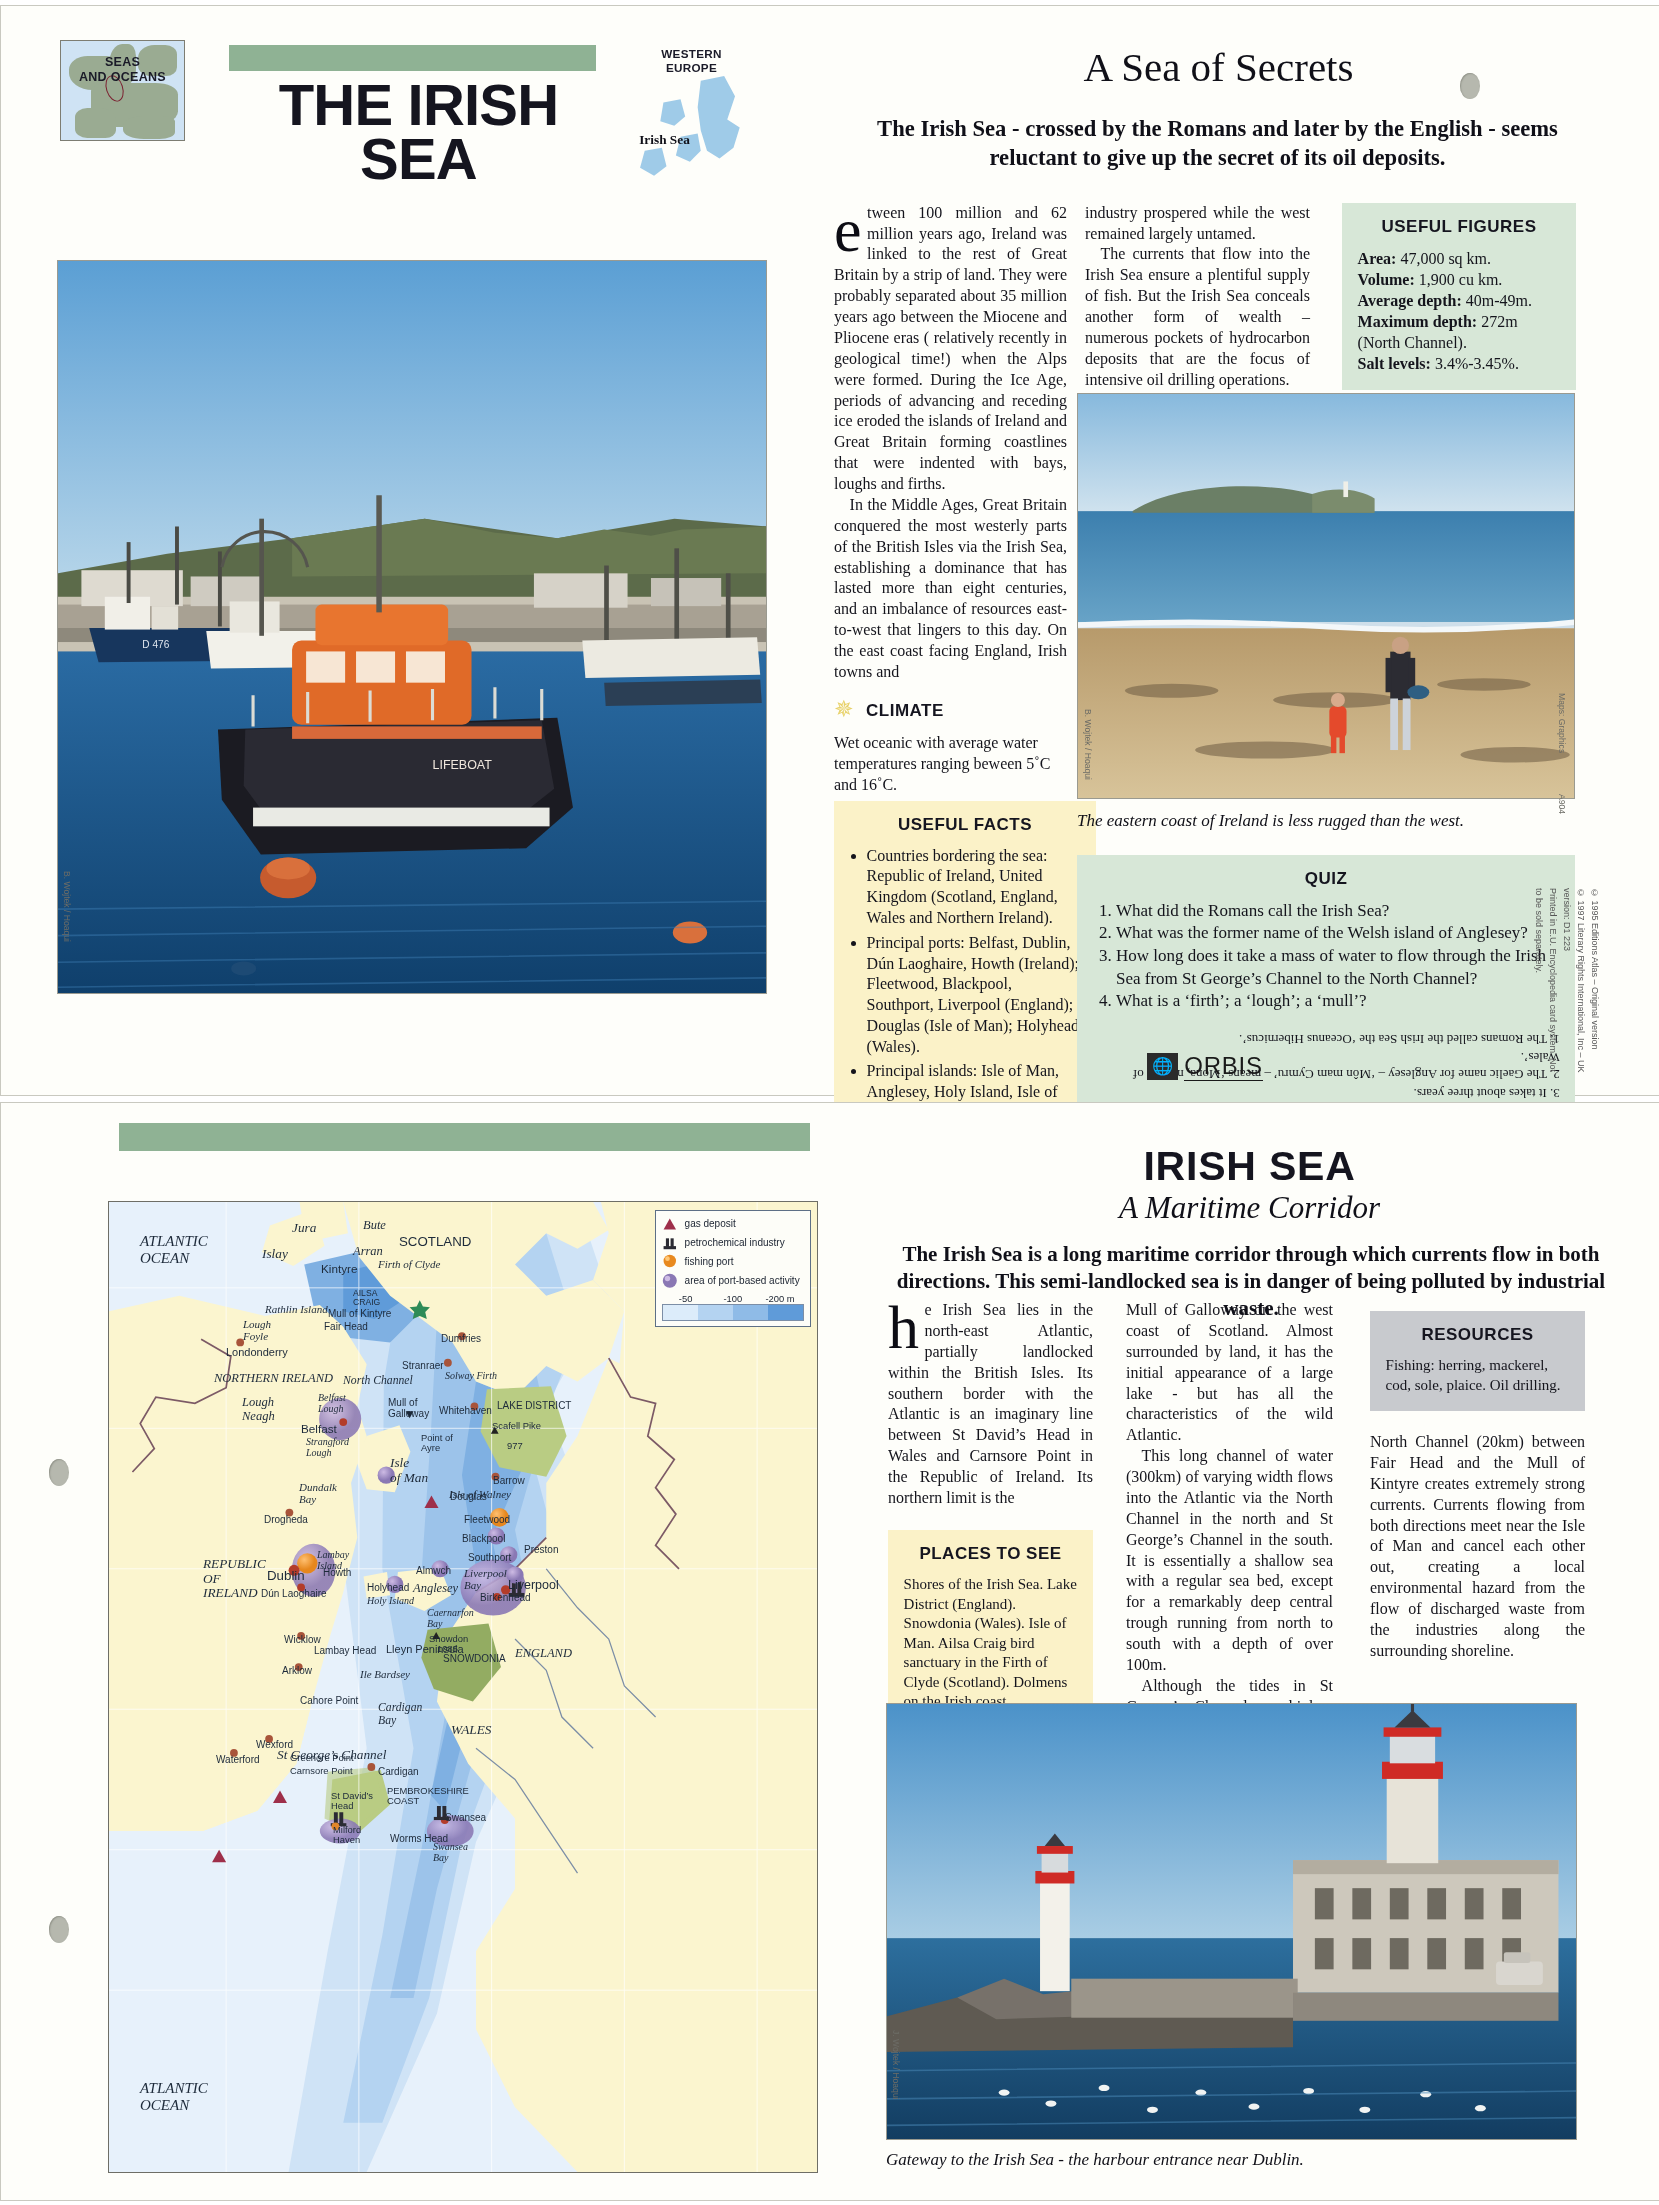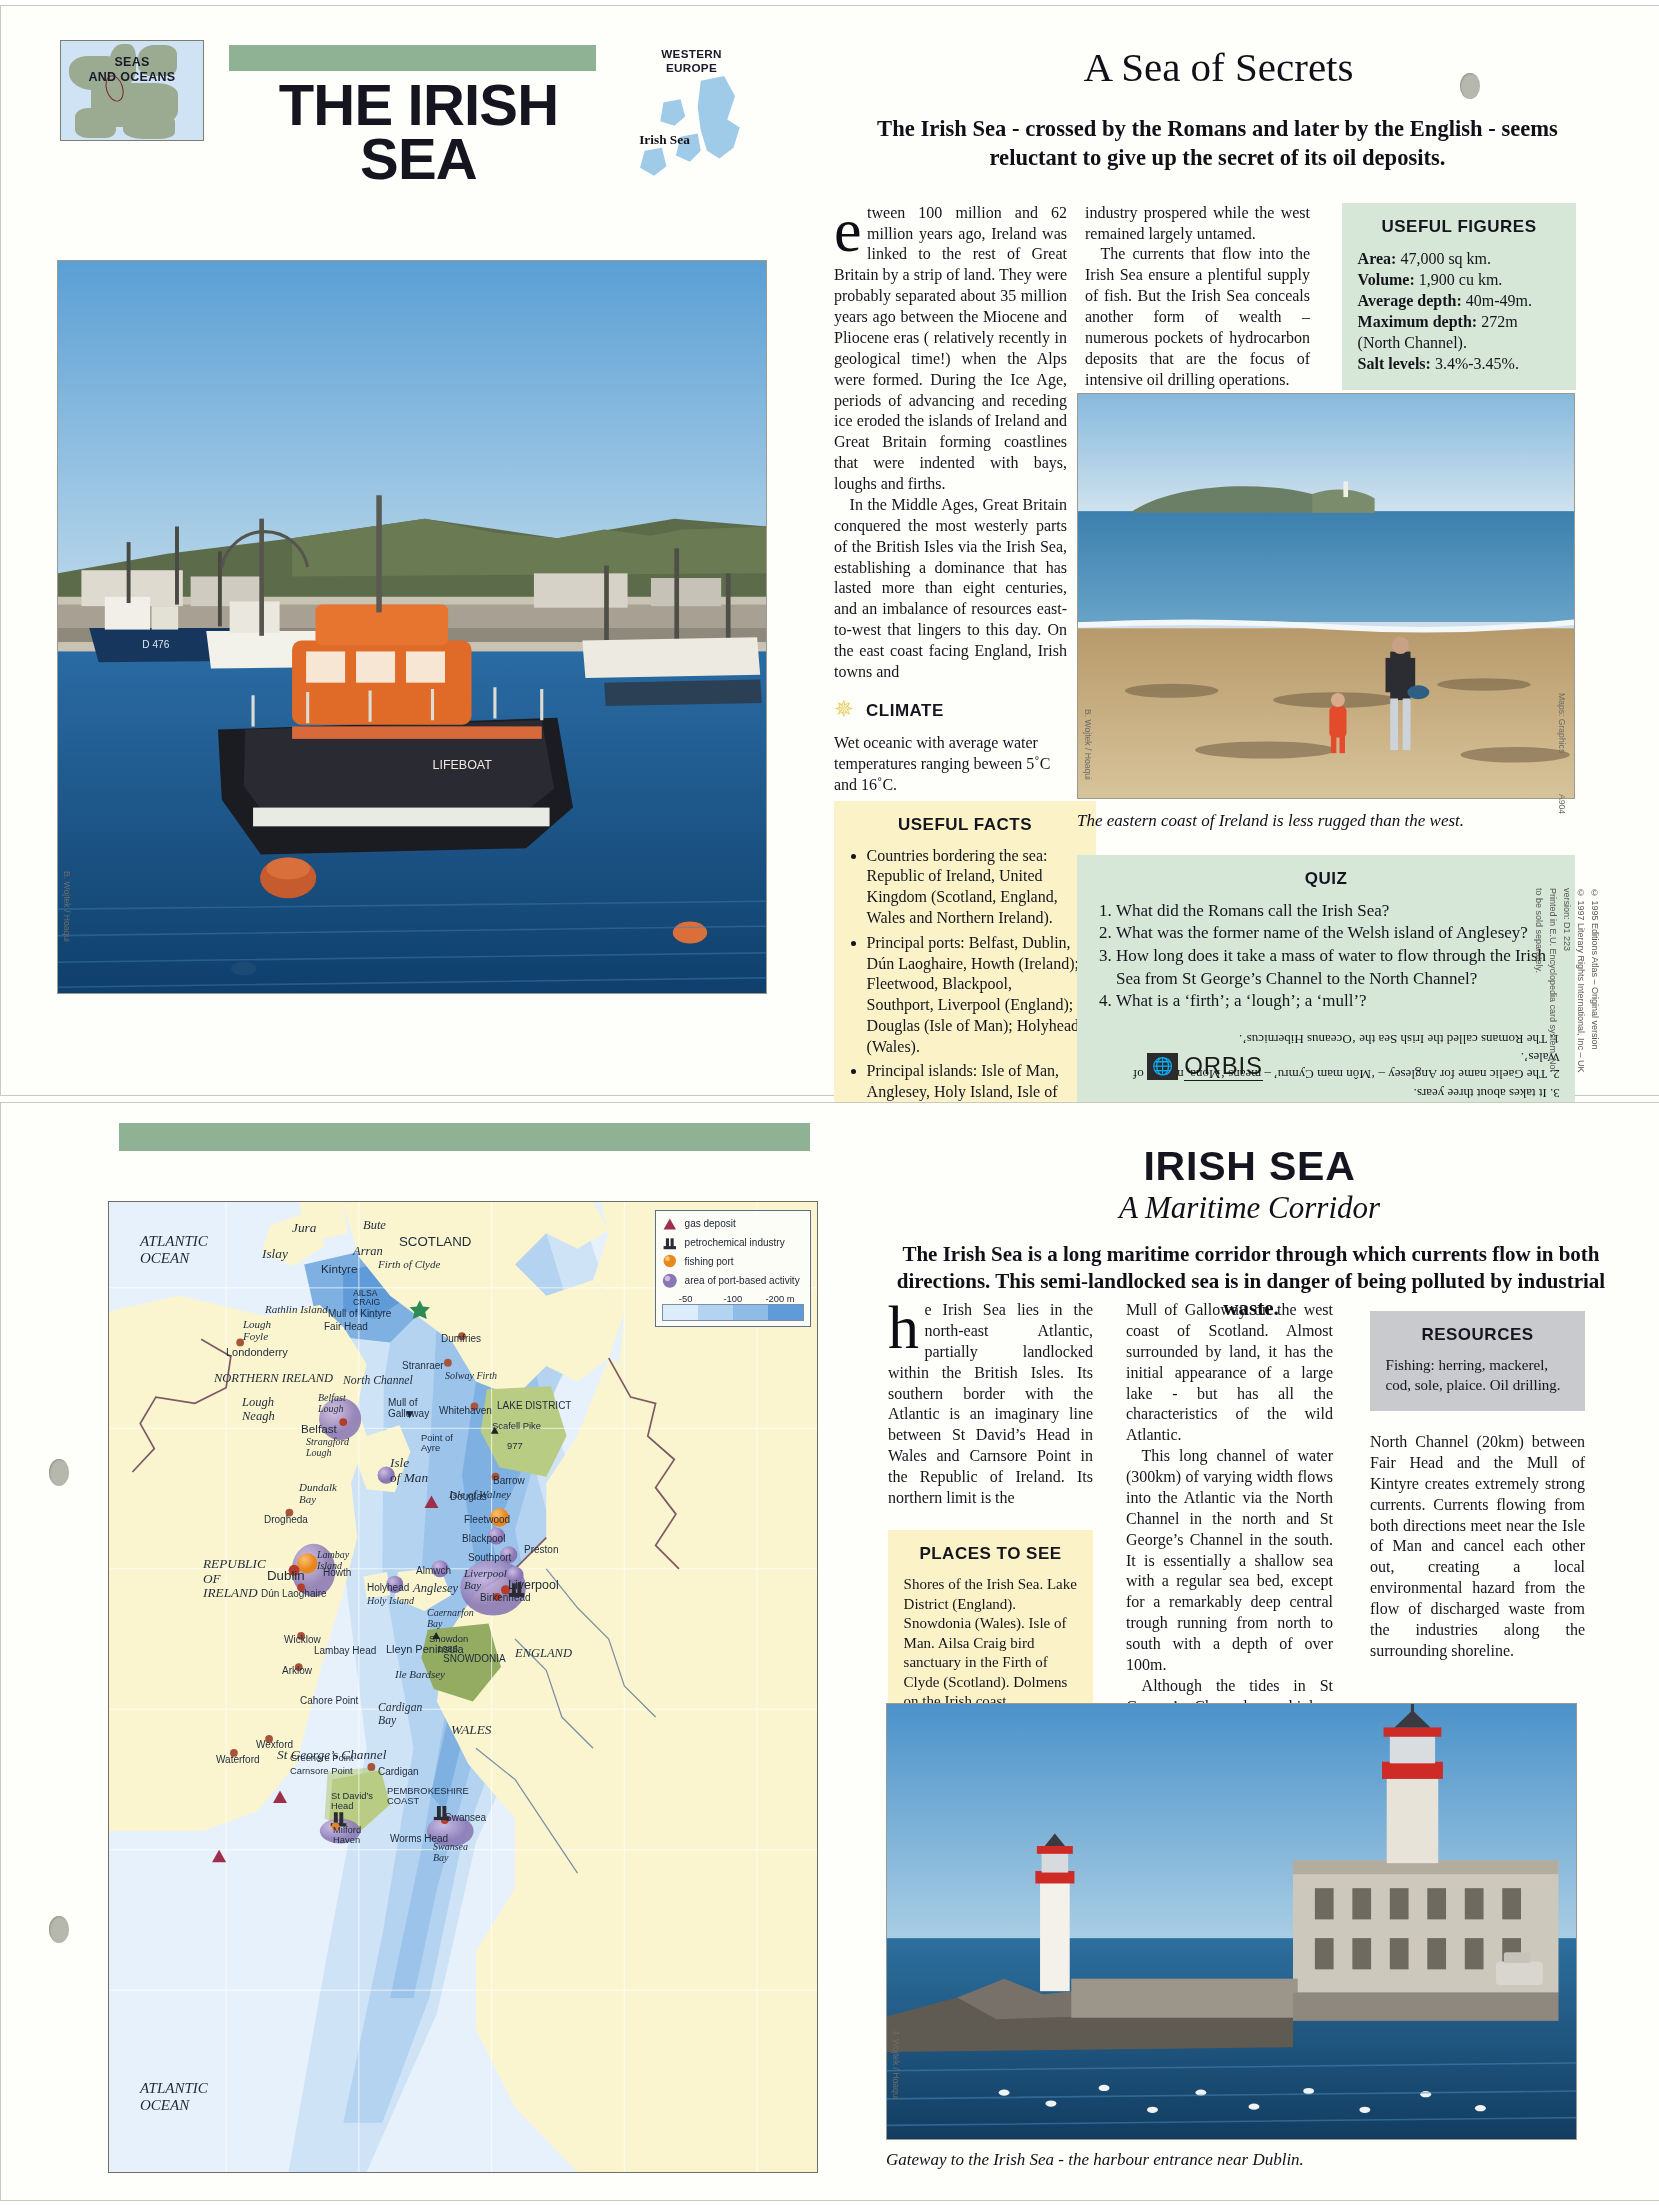--- a/index.html
+++ b/index.html
@@ -20,21 +20,21 @@
   #page-bottom { top:1102px; height:1099px; background:#fefefa; }
 
   
   .hole {
     position:absolute; width:20px; height:26.5px; border-radius:50%;
     background:#b6b8ae; box-shadow: inset 0.8px 0.8px 1.6px #8e9086;
   }
 
   
   .locator-box {
-    position:absolute; left:59px; top:34px; width:144px; height:101px;
+    position:absolute; left:59px; top:34px; width:125px; height:101px;
     background:#cfe3f4; border:0.8px solid #7d7d72;
   }
   .locator-label {
     position:absolute; top:14px; left:0; width:100%; text-align:center;
     font-family:"Liberation Sans", sans-serif; font-weight:bold;
     font-size:12.5px; letter-spacing:0.3px; color:#1a1a28; line-height:1.25;
   }
   .locator-land {
     position:absolute; background:#9aab92;
   }
@@ -718,21 +718,21 @@
       <div class="map-label serif" style="left: 258px; top: 393px; font-size: 10px; line-height: 1.1;">Holy Island</div>
       <div class="map-label serif" style="left: 318px; top: 405px; font-size: 10px; line-height: 1.1;">Caernarfon<br>Bay</div>
       <div class="map-label" style="left: 320px; top: 432px; font-size: 9.4px; line-height: 1.1;">Snowdon</div>
       <div class="map-label" style="left: 328px; top: 442px; font-size: 9.4px; line-height: 1.1;">1085</div>
       <div class="map-label" style="left: 277px; top: 441px; font-size: 11px; line-height: 1.1;">Lleyn Peninsula</div>
       <div class="map-label" style="left: 334px; top: 451px; font-size: 10px; line-height: 1.1;">SNOWDONIA</div>
       <div class="map-label serif" style="left: 406px; top: 445px; font-size: 12.5px; line-height: 1.1;">ENGLAND</div>
       <div class="map-label" style="left: 175px; top: 432px; font-size: 10px; line-height: 1.1;">Wicklow</div>
       <div class="map-label" style="left: 205px; top: 443px; font-size: 10px; line-height: 1.1;">Lambay Head</div>
       <div class="map-label" style="left: 173px; top: 463px; font-size: 10px; line-height: 1.1;">Arklow</div>
-      <div class="map-label serif" style="left: 251px; top: 466px; font-size: 11px; line-height: 1.1; padding-left: 35px;">Ile Bardsey</div>
+      <div class="map-label serif" style="left: 251px; top: 466px; font-size: 11px; line-height: 1.1;">Ile Bardsey</div>
       <div class="map-label serif" style="left: 94px; top: 355px; font-size: 13.3px; line-height: 1.1;">REPUBLIC<br>OF<br>IRELAND</div>
       <div class="map-label" style="left: 191px; top: 493px; font-size: 10px; line-height: 1.1;">Cahore Point</div>
       <div class="map-label serif" style="left: 269px; top: 500px; font-size: 11.7px; line-height: 1.1;">Cardigan<br>Bay</div>
       <div class="map-label serif" style="left: 342px; top: 521px; font-size: 13.3px; line-height: 1.1;">WALES</div>
       <div class="map-label" style="left: 147px; top: 537px; font-size: 10px; line-height: 1.1;">Wexford</div>
       <div class="map-label" style="left: 107px; top: 552px; font-size: 10px; line-height: 1.1;">Waterford</div>
       <div class="map-label" style="left: 181px; top: 551px; font-size: 9.4px; line-height: 1.1;">Greenore Point</div>
       <div class="map-label" style="left: 181px; top: 564px; font-size: 9.4px; line-height: 1.1;">Carnsore Point</div>
       <div class="map-label" style="left: 269px; top: 564px; font-size: 10px; line-height: 1.1;">Cardigan</div>
       <div class="map-label" style="left: 222px; top: 589px; font-size: 9.4px; line-height: 1.1;">St David’s<br>Head</div>

